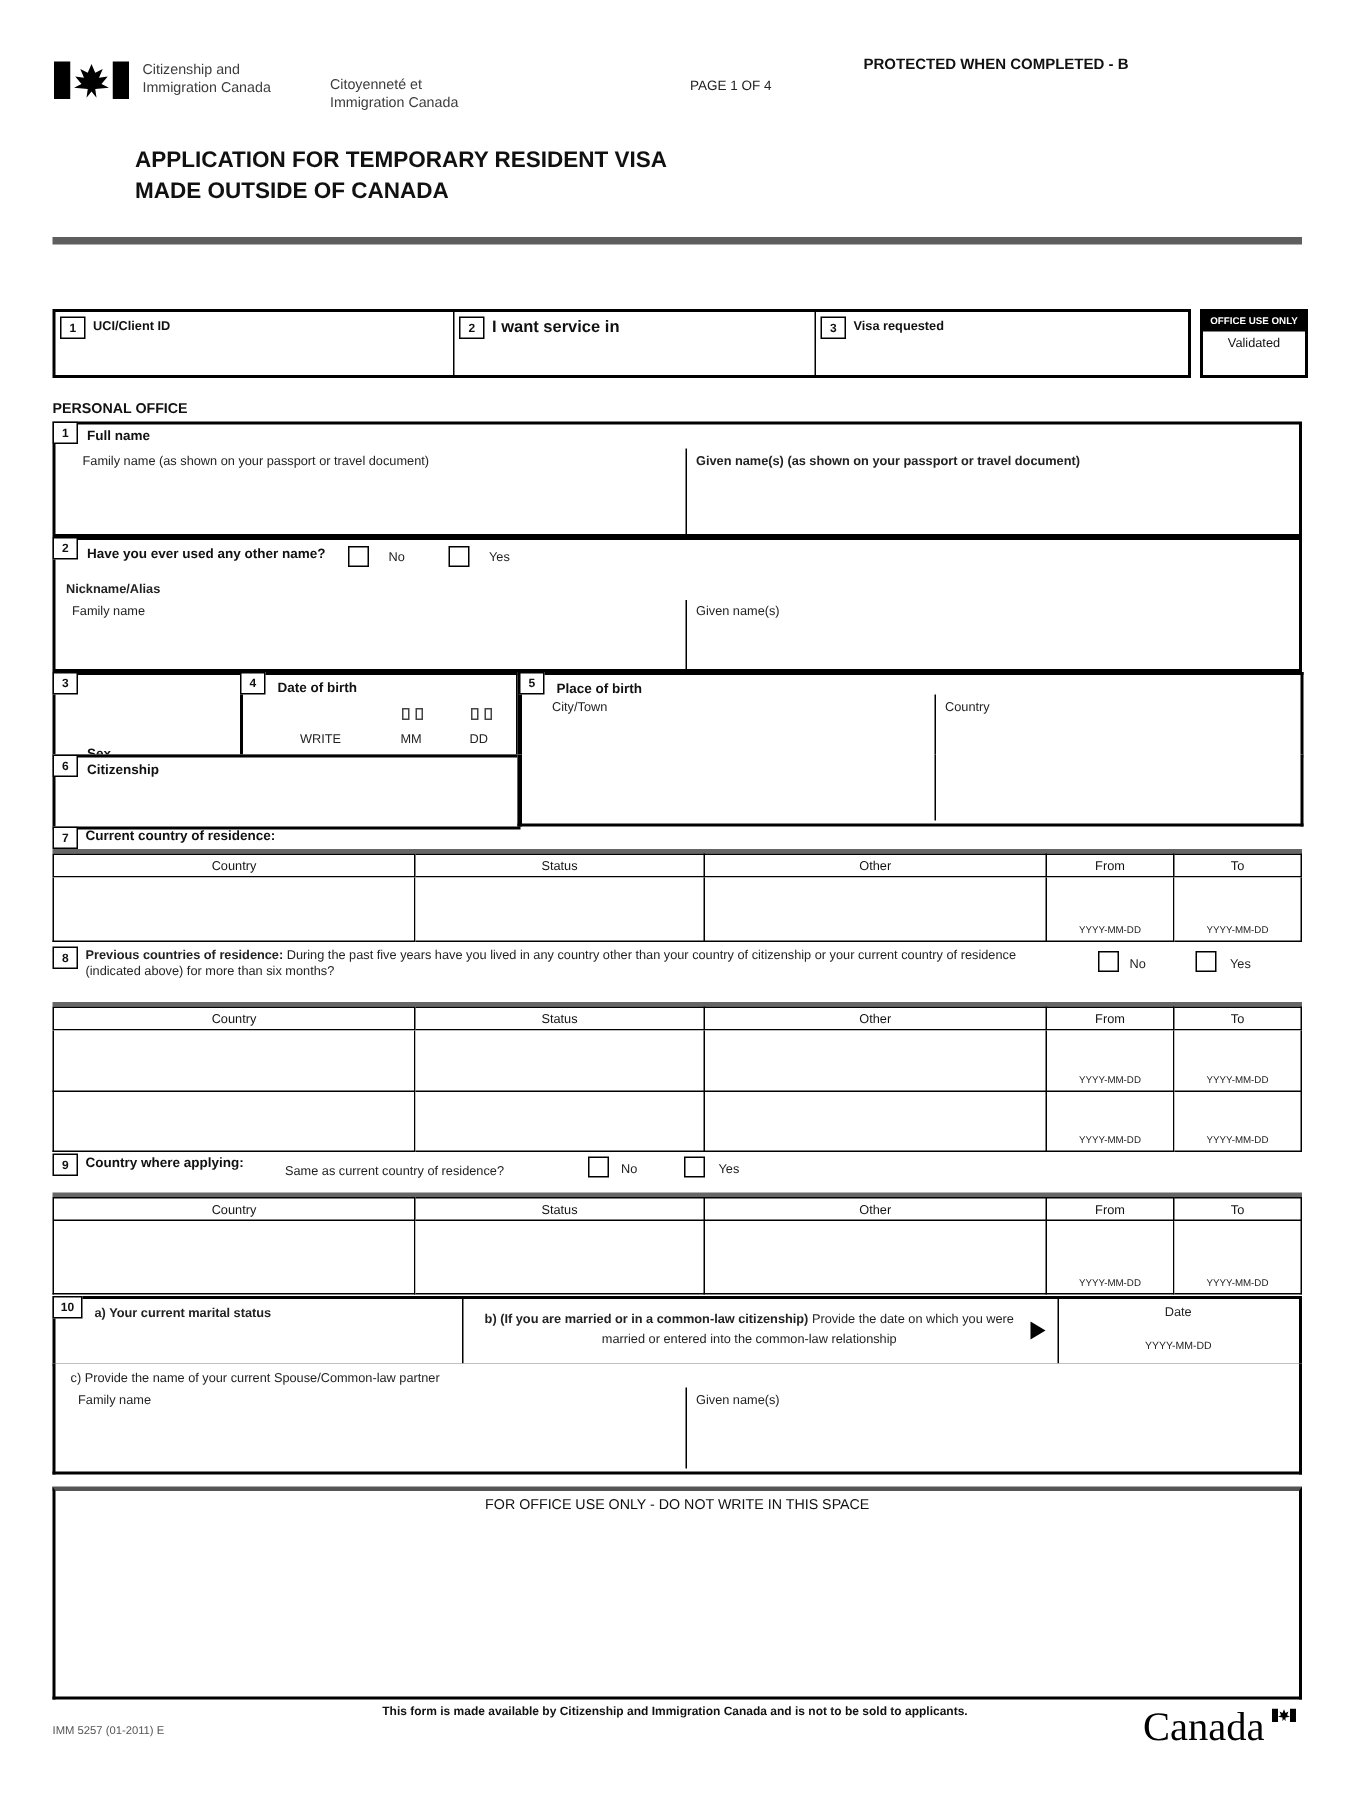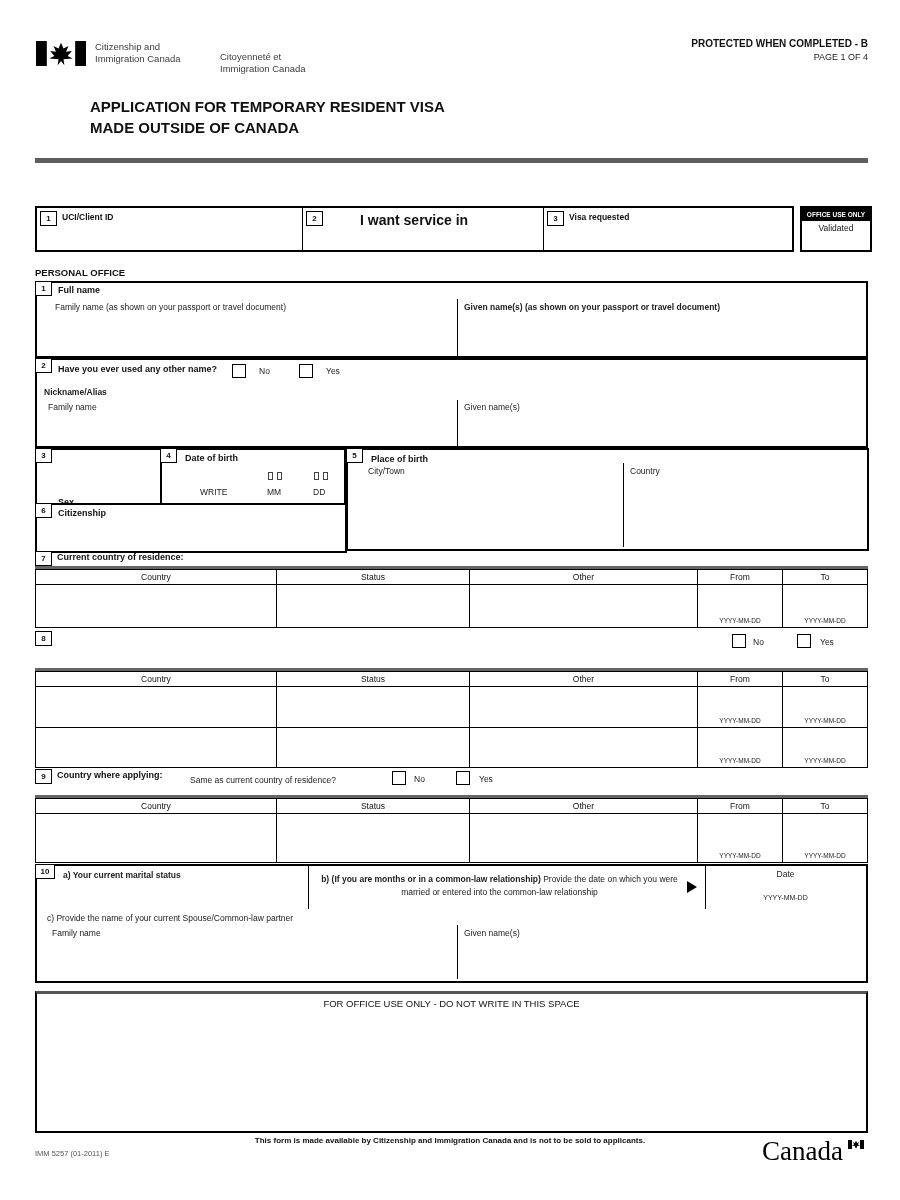--- a/index.html
+++ b/index.html
@@ -38,35 +38,35 @@
     <svg width="50" height="27" viewBox="0 0 60 30">
       <rect x="0" y="0" width="13" height="30" fill="#000"></rect>
       <rect x="47" y="0" width="13" height="30" fill="#000"></rect>
       <path fill="#000" d="M30 2 L33 9 L39 6 L36 13 L43 12 L38 18 L44 21 L33 22 L34 29 L30 24 L26 29 L27 22 L16 21 L22 18 L17 12 L24 13 L21 6 L27 9 Z"></path>
     </svg>
   </div>
   <div class="abs pre" style="left:95px;top:41px;font-size:9.5px;line-height:11.5px;color:#3c3c3c;">Citizenship and
 Immigration Canada</div>
   <div class="abs pre" style="left:220px;top:51px;font-size:9.5px;line-height:11.5px;color:#3c3c3c;">Citoyenneté et
 Immigration Canada</div>
-  <div class="abs bold" style="left:460px;top:38px;width:408px;text-align:right;font-size:10px;">PROTECTED WHEN COMPLETED - B</div>
-  <div class="abs" style="left:460px;top:52px;width:408px;text-align:right;font-size:9px;color:#222;">PAGE 1 OF 4</div>
+  <div class="abs bold" style="left:460px;top:38px;width:408px;text-align:center;font-size:10px;">PROTECTED WHEN COMPLETED - B</div>
+  <div class="abs" style="left:460px;top:52px;width:408px;font-size:9px;color:#222;">PAGE 1 OF 4</div>
   <div class="abs pre bold" style="left:90px;top:96px;font-size:15px;line-height:21px;">APPLICATION FOR TEMPORARY RESIDENT VISA
 MADE OUTSIDE OF CANADA</div>
 
   <div class="abs" style="left:35px;top:158px;width:833px;height:5px;background:#5e5e5e;"></div>
 
   <div class="abs" style="left:35px;top:206px;width:755px;height:42px;border:2.5px solid #000;background:#fff;">
     <span class="numbox" style="left:3px;top:3px;">1</span>
     <span class="abs bold" style="left:25px;top:4px;font-size:8.5px;">UCI/Client ID</span>
     <div class="field" style="left:2px;top:18px;width:260px;height:20px;"></div>
     <div class="vline" style="left:265px;top:0;height:42px;"></div>
 
     <span class="numbox" style="left:269px;top:3px;">2</span>
-    <span class="abs bold" style="left:291px;top:4px;font-size:14px;margin-left:32px;">I want service in</span>
+    <span class="abs bold" style="left:291px;top:4px;font-size:11px;">I want service in</span>
     <div class="field" style="left:268px;top:18px;width:235px;height:20px;"></div>
     <div class="vline" style="left:506px;top:0;height:42px;"></div>
 
     <span class="numbox" style="left:510px;top:3px;">3</span>
     <span class="abs bold" style="left:532px;top:4px;font-size:8.5px;">Visa requested</span>
     <div class="field" style="left:509px;top:18px;width:240px;height:20px;"></div>
   </div>
 
   <div class="abs" style="left:800px;top:206px;width:68px;height:42px;border:2px solid #000;background:#fff;">
     <div style="height:13px;background:#000;color:#fff;font-size:6.5px;font-weight:bold;text-align:center;line-height:13px;">OFFICE USE ONLY</div>
@@ -156,20 +156,23 @@
     <div class="td-cell" style="width:227px;height:42px;"></div>
     <div class="td-cell" style="width:84px;height:42px;">
       <span class="datefmt">YYYY-MM-DD</span>
       </div>
     <div class="td-cell" style="width:84px;height:42px;">
       <span class="datefmt">YYYY-MM-DD</span>
       </div>
   </div>
 
   <span class="numbox" style="left:35px;top:631px;">8</span>
+  <div class="abs" style="left:57px;top:631px;width:648px;font-size:8.5px;line-height:11px;color:#222;">
+    <span class="bold">Previous countries of residence:</span><span> During the past five years have you lived in any country other than your country of citizenship or your current country of residence (indicated above) for more than six months?</span>
+  </div>
   <span class="cb" style="left:732px;top:634px;"></span>
   <span class="abs lbl" style="left:753px;top:637px;">No</span>
   <span class="cb" style="left:797px;top:634px;"></span>
   <span class="abs lbl" style="left:820px;top:637px;">Yes</span>
 
   <div class="th-row" style="left:35px;top:668px;">
     <div class="th-cell" style="width:240px;">Country</div>
     <div class="th-cell" style="width:192px;">Status</div>
     <div class="th-cell" style="width:227px;">Other</div>
     <div class="th-cell" style="width:84px;">From</div>
@@ -224,21 +227,21 @@
       <span class="datefmt">YYYY-MM-DD</span>
       </div>
   </div>
 
   <div class="abs box" style="left:35px;top:864px;width:829px;height:43px;">
     <span class="numbox" style="left:-2px;top:-2px;width:18px;">10</span>
     <span class="abs lbl bold" style="left:26px;top:4px;">a) Your current marital status</span>
     <div class="field" style="left:2px;top:18px;width:265px;height:22px;"></div>
     <div class="vline" style="left:271px;top:0;height:43px;"></div>
     <div class="abs" style="left:280px;top:7px;width:365px;text-align:center;font-size:8.5px;line-height:13px;color:#222;">
-      <span class="bold">b) (If you are months or in a common-law relationship)</span><span> Provide the date on which you were married or entered into the common-law relationship</span>
+      <span class="bold">b) (If you are married or in a common-law citizenship)</span><span> Provide the date on which you were married or entered into the common-law relationship</span>
     </div>
     <div class="arrow" style="left:650px;top:15px;"></div>
     <div class="vline" style="left:668px;top:0;height:43px;"></div>
     <div class="abs lbl" style="left:668px;top:3px;width:161px;text-align:center;">Date</div>
     <div class="abs" style="left:668px;top:28px;width:161px;text-align:center;font-size:7px;color:#222;">YYYY-MM-DD</div>
     <div class="field" style="left:670px;top:14px;width:157px;height:14px;"></div>
   </div>
 
   <div class="abs" style="left:35px;top:909px;width:829px;height:72px;border:2px solid #000;border-top:none;border-bottom-width:2.5px;background:#fff;">
     <span class="abs lbl" style="left:10px;top:4px;">c) Provide the name of your current Spouse/Common-law partner</span>

